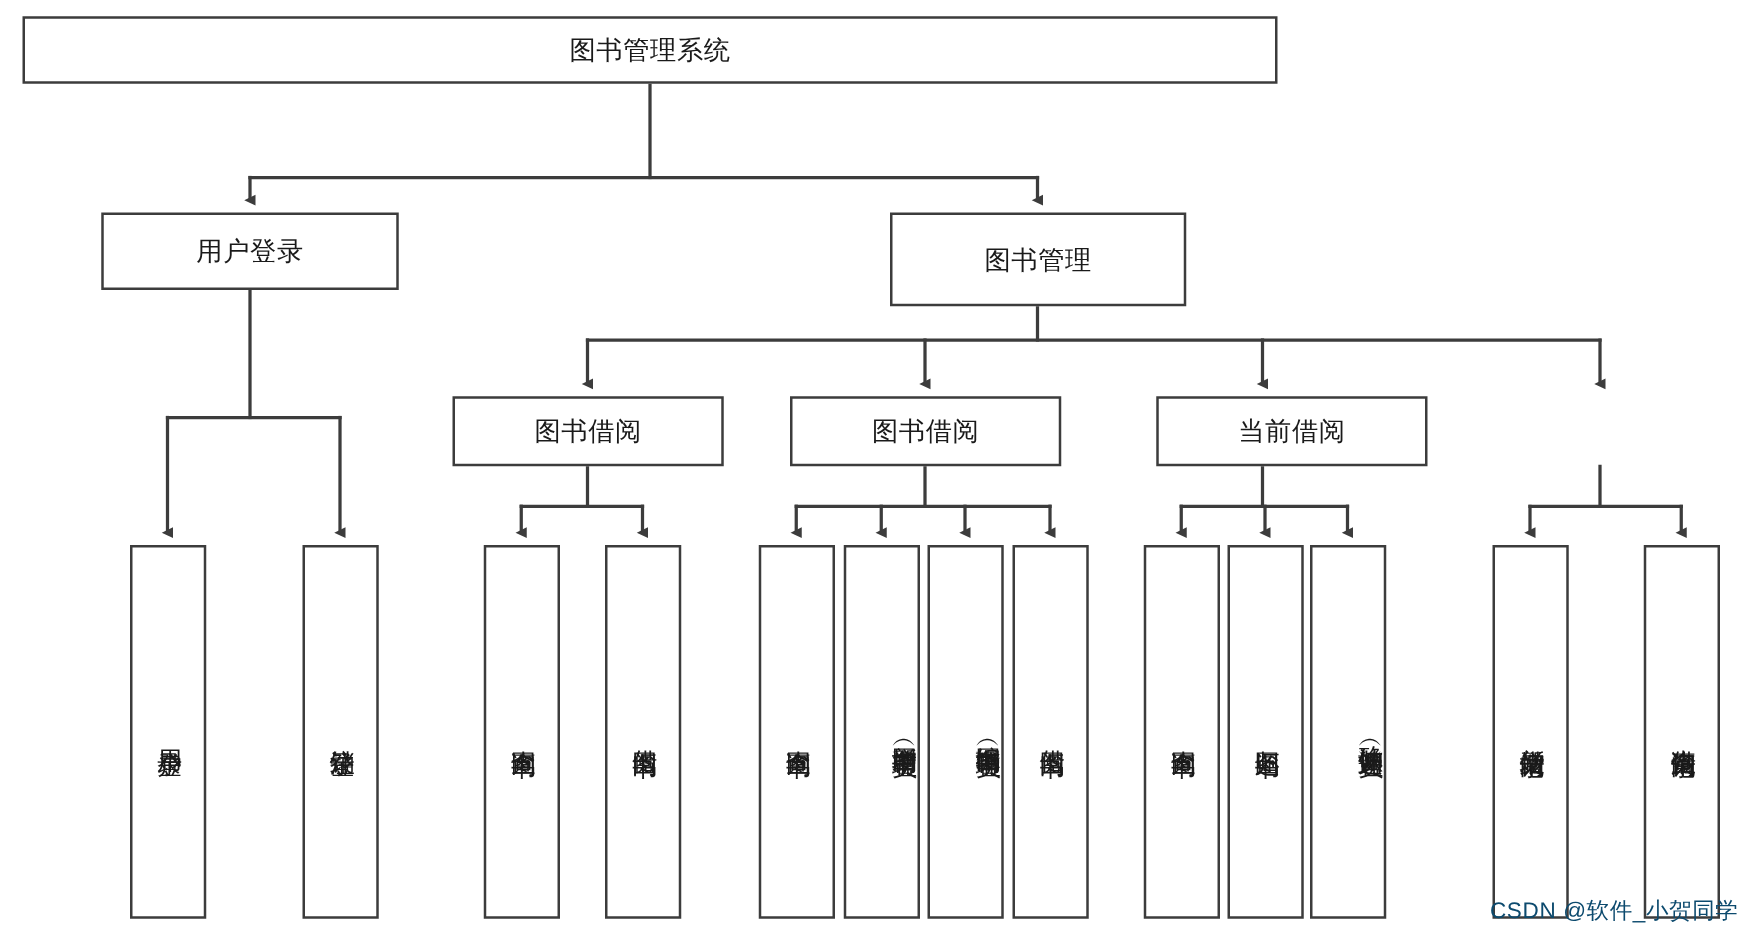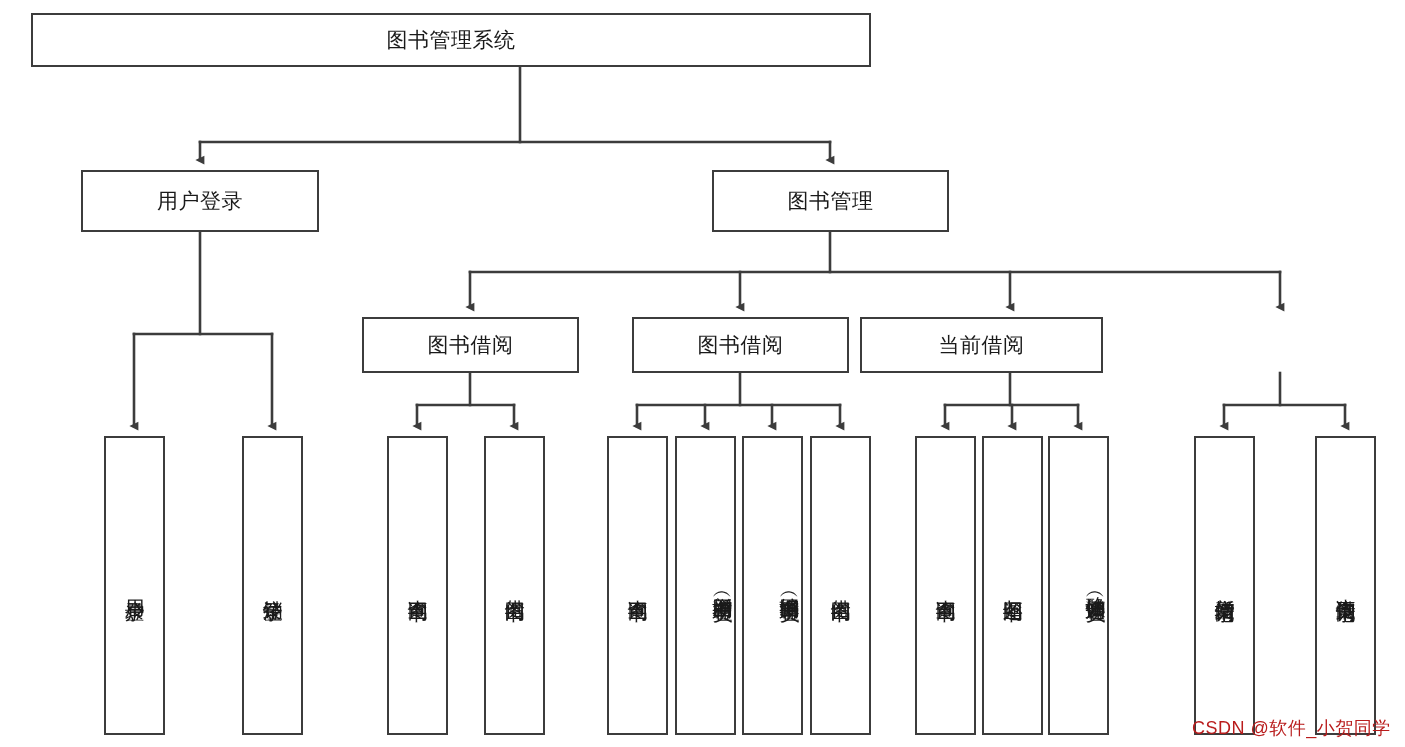--- a/index.html
+++ b/index.html
@@ -52,21 +52,21 @@
     writing-mode: vertical-rl;
     text-orientation: upright;
     display: block;
     white-space: nowrap;
   }
   .node.vert.shift-top {
     align-items: flex-start;
   }
   .watermark {
     position: absolute;
-    color: #b91c1c;
+    color: #0c4a6e;
     font-size: 18px;
     white-space: nowrap;
     letter-spacing: 0.5px;
   }
 </style>
 </head>
 <body>
 
 <div id="canvas">
 
@@ -113,38 +113,38 @@
       <path d="M1012,405 L1012,426" marker-end="url(#arrow)"></path>
       <path d="M1078,405 L1078,426" marker-end="url(#arrow)"></path>
 
       <path d="M1280,373 L1280,405"></path>
       <path d="M1224,405 L1345,405"></path>
       <path d="M1224,405 L1224,426" marker-end="url(#arrow)"></path>
       <path d="M1345,405 L1345,426" marker-end="url(#arrow)"></path>
     </g>
   </svg>
 
-  <div class="node horiz" style="left:18px; top:13px; width:840px; height:54px;margin-left:13px;">
+  <div class="node horiz" style="left:18px; top:13px; width:1004px; height:54px;">
     <span>图书管理系统</span>
   </div>
 
   <div class="node horiz" style="left:81px; top:170px; width:238px; height:62px;">
     <span>用户登录</span>
   </div>
-  <div class="node horiz" style="left:712px; top:170px; width:237px; height:62px;">
+  <div class="node horiz" style="left:712px; top:170px; width:237px; height:75px;">
     <span>图书管理</span>
   </div>
 
   <div class="node horiz" style="left:362px; top:317px; width:217px; height:56px;">
     <span>图书借阅</span>
   </div>
   <div class="node horiz" style="left:632px; top:317px; width:217px; height:56px;">
     <span>图书借阅</span>
   </div>
-  <div class="node horiz" style="left:860px; top:317px; width:243px; height:56px;">
+  <div class="node horiz" style="left:925px; top:317px; width:217px; height:56px;">
     <span>当前借阅</span>
   </div>
 
   <div class="node vert" style="left:104px; top:436px; width:61px; height:299px; align-items:center;">
     <span class="vlabel">用户登录</span>
   </div>
   <div class="node vert" style="left:242px; top:436px; width:61px; height:299px; align-items:center;">
     <span class="vlabel">注销登录</span>
   </div>
   <div class="node vert" style="left:387px; top:436px; width:61px; height:299px; align-items:center;">

